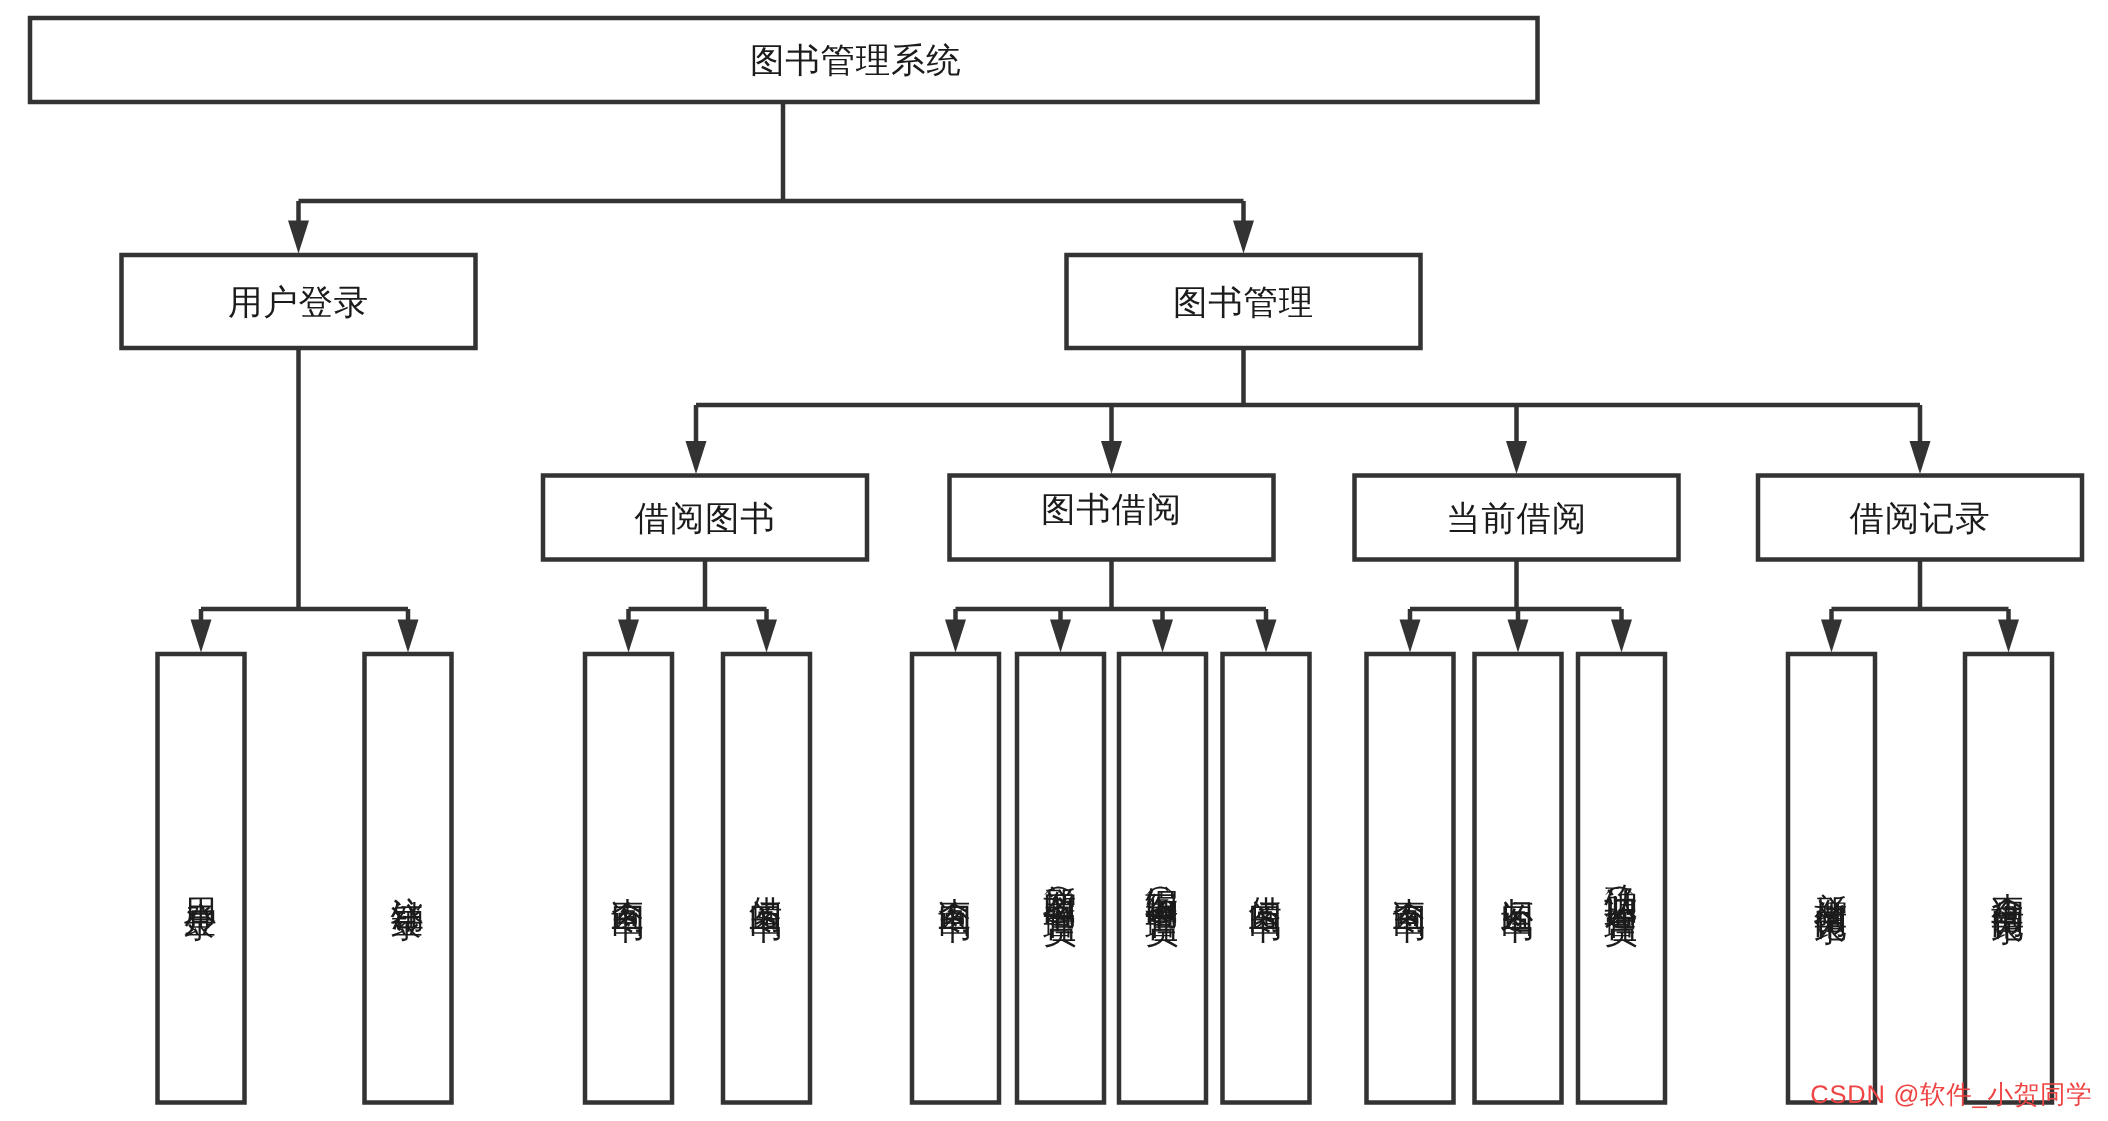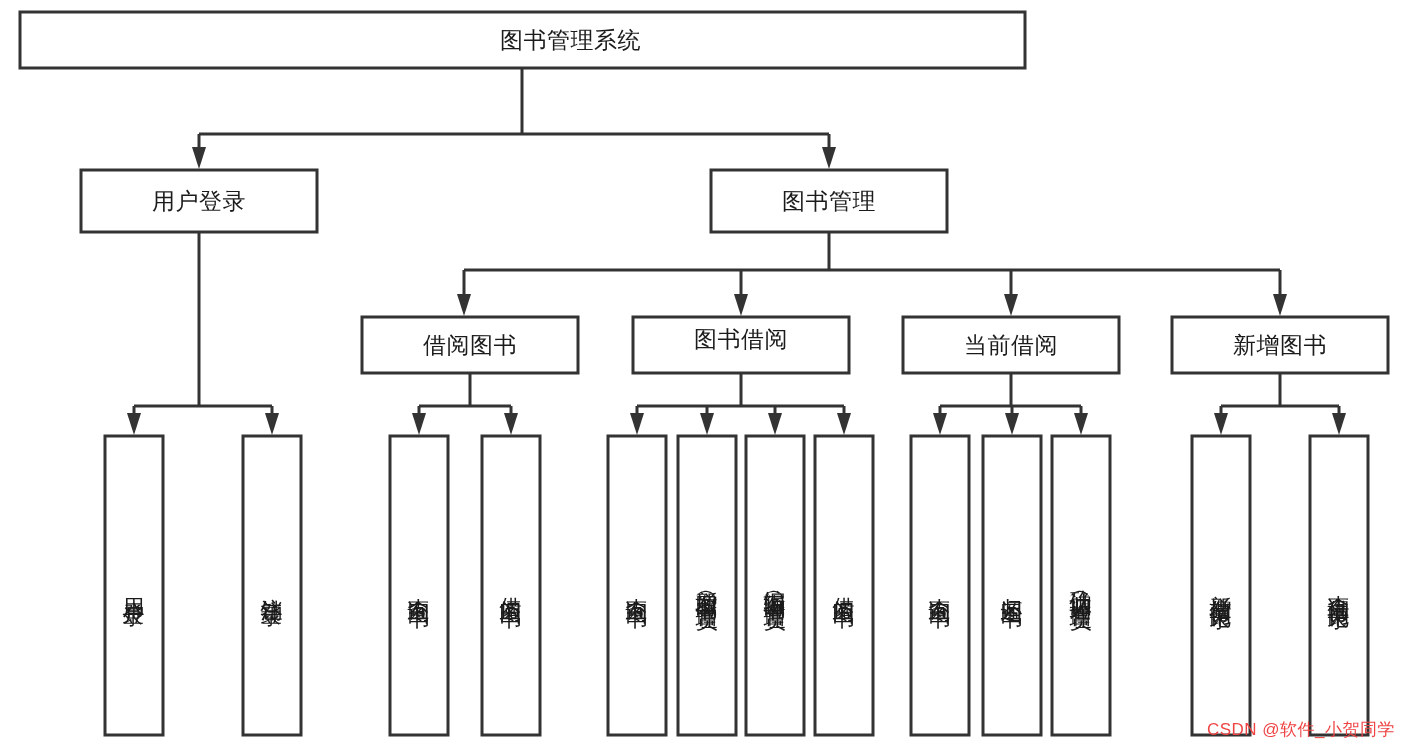--- a/index.html
+++ b/index.html
@@ -170,21 +170,21 @@
         <rect x="1310" y="436" width="58" height="299" class="node-box"></rect>
       </g>
   </svg>
   <div id="label-layer">
       <div class="node-label horizontal" style="left: 20px; top: 12px; width: 1005px; height: 56px; margin-left: 48px;">图书管理系统</div>
       <div class="node-label horizontal" style="left: 81px; top: 170px; width: 236px; height: 62px;">用户登录</div>
       <div class="node-label horizontal" style="left: 711px; top: 170px; width: 236px; height: 62px; text-align: right;">图书管理</div>
       <div class="node-label horizontal" style="left: 362px; top: 317px; width: 216px; height: 56px;">借阅图书</div>
       <div class="node-label horizontal" style="left: 633px; top: 317px; width: 216px; height: 44px;">图书借阅</div>
       <div class="node-label horizontal" style="left: 903px; top: 317px; width: 216px; height: 56px; text-align: center;">当前借阅</div>
-      <div class="node-label horizontal" style="left: 1172px; top: 317px; width: 216px; height: 56px;">新增图书</div>
+      <div class="node-label horizontal" style="left: 1172px; top: 317px; width: 216px; height: 56px;">借阅记录</div>
       <div class="node-label vertical" style="left: 105px; top: 436px; width: 58px; height: 299px;">用户登录</div>
       <div class="node-label vertical" style="left: 243px; top: 436px; width: 58px; height: 299px;">注销登录</div>
       <div class="node-label vertical" style="left: 390px; top: 436px; width: 58px; height: 299px;">查询图书</div>
       <div class="node-label vertical" style="left: 482px; top: 436px; width: 58px; height: 299px;">借阅图书</div>
       <div class="node-label vertical" style="left: 608px; top: 436px; width: 58px; height: 299px;">查询图书</div>
       <div class="node-label vertical" style="left: 678px; top: 436px; width: 58px; height: 299px;">新增图书（管理员）</div>
       <div class="node-label vertical" style="left: 746px; top: 436px; width: 58px; height: 299px;">编辑图书（管理员）</div>
       <div class="node-label vertical" style="left: 815px; top: 436px; width: 58px; height: 299px;">借阅图书</div>
       <div class="node-label vertical" style="left: 911px; top: 436px; width: 58px; height: 299px;">查询图书</div>
       <div class="node-label vertical" style="left: 983px; top: 436px; width: 58px; height: 299px;">归还图书</div>

